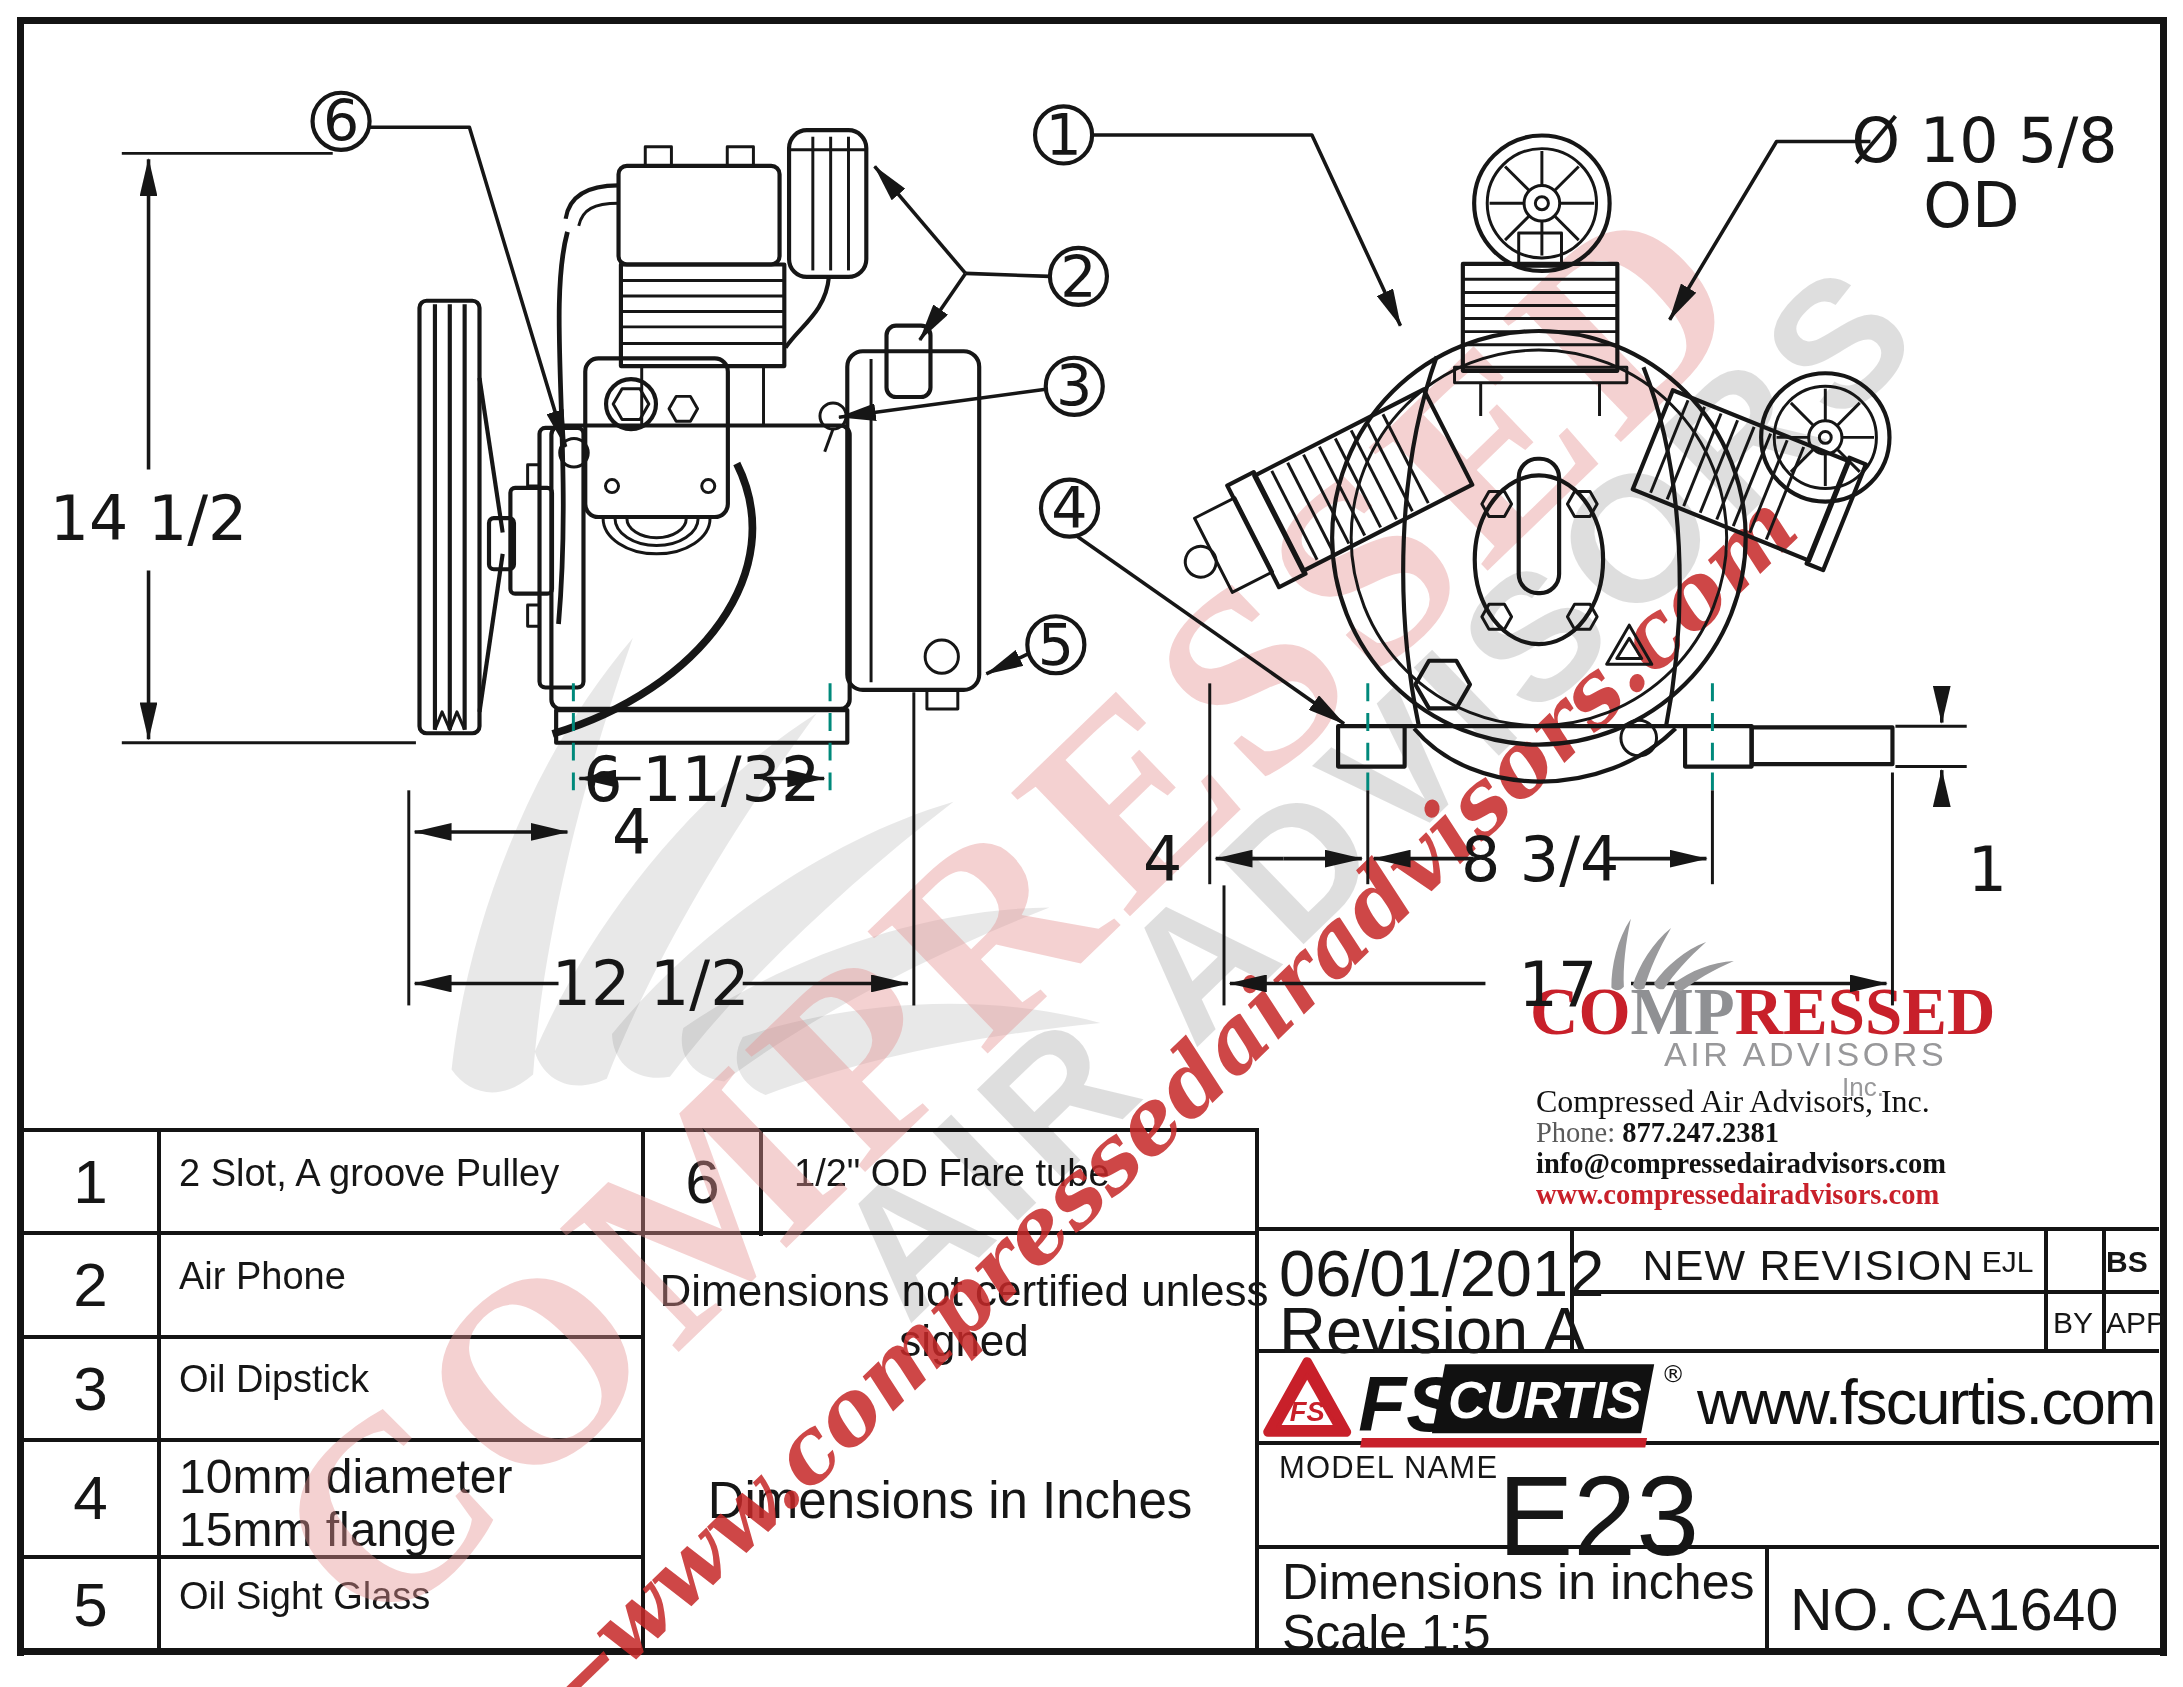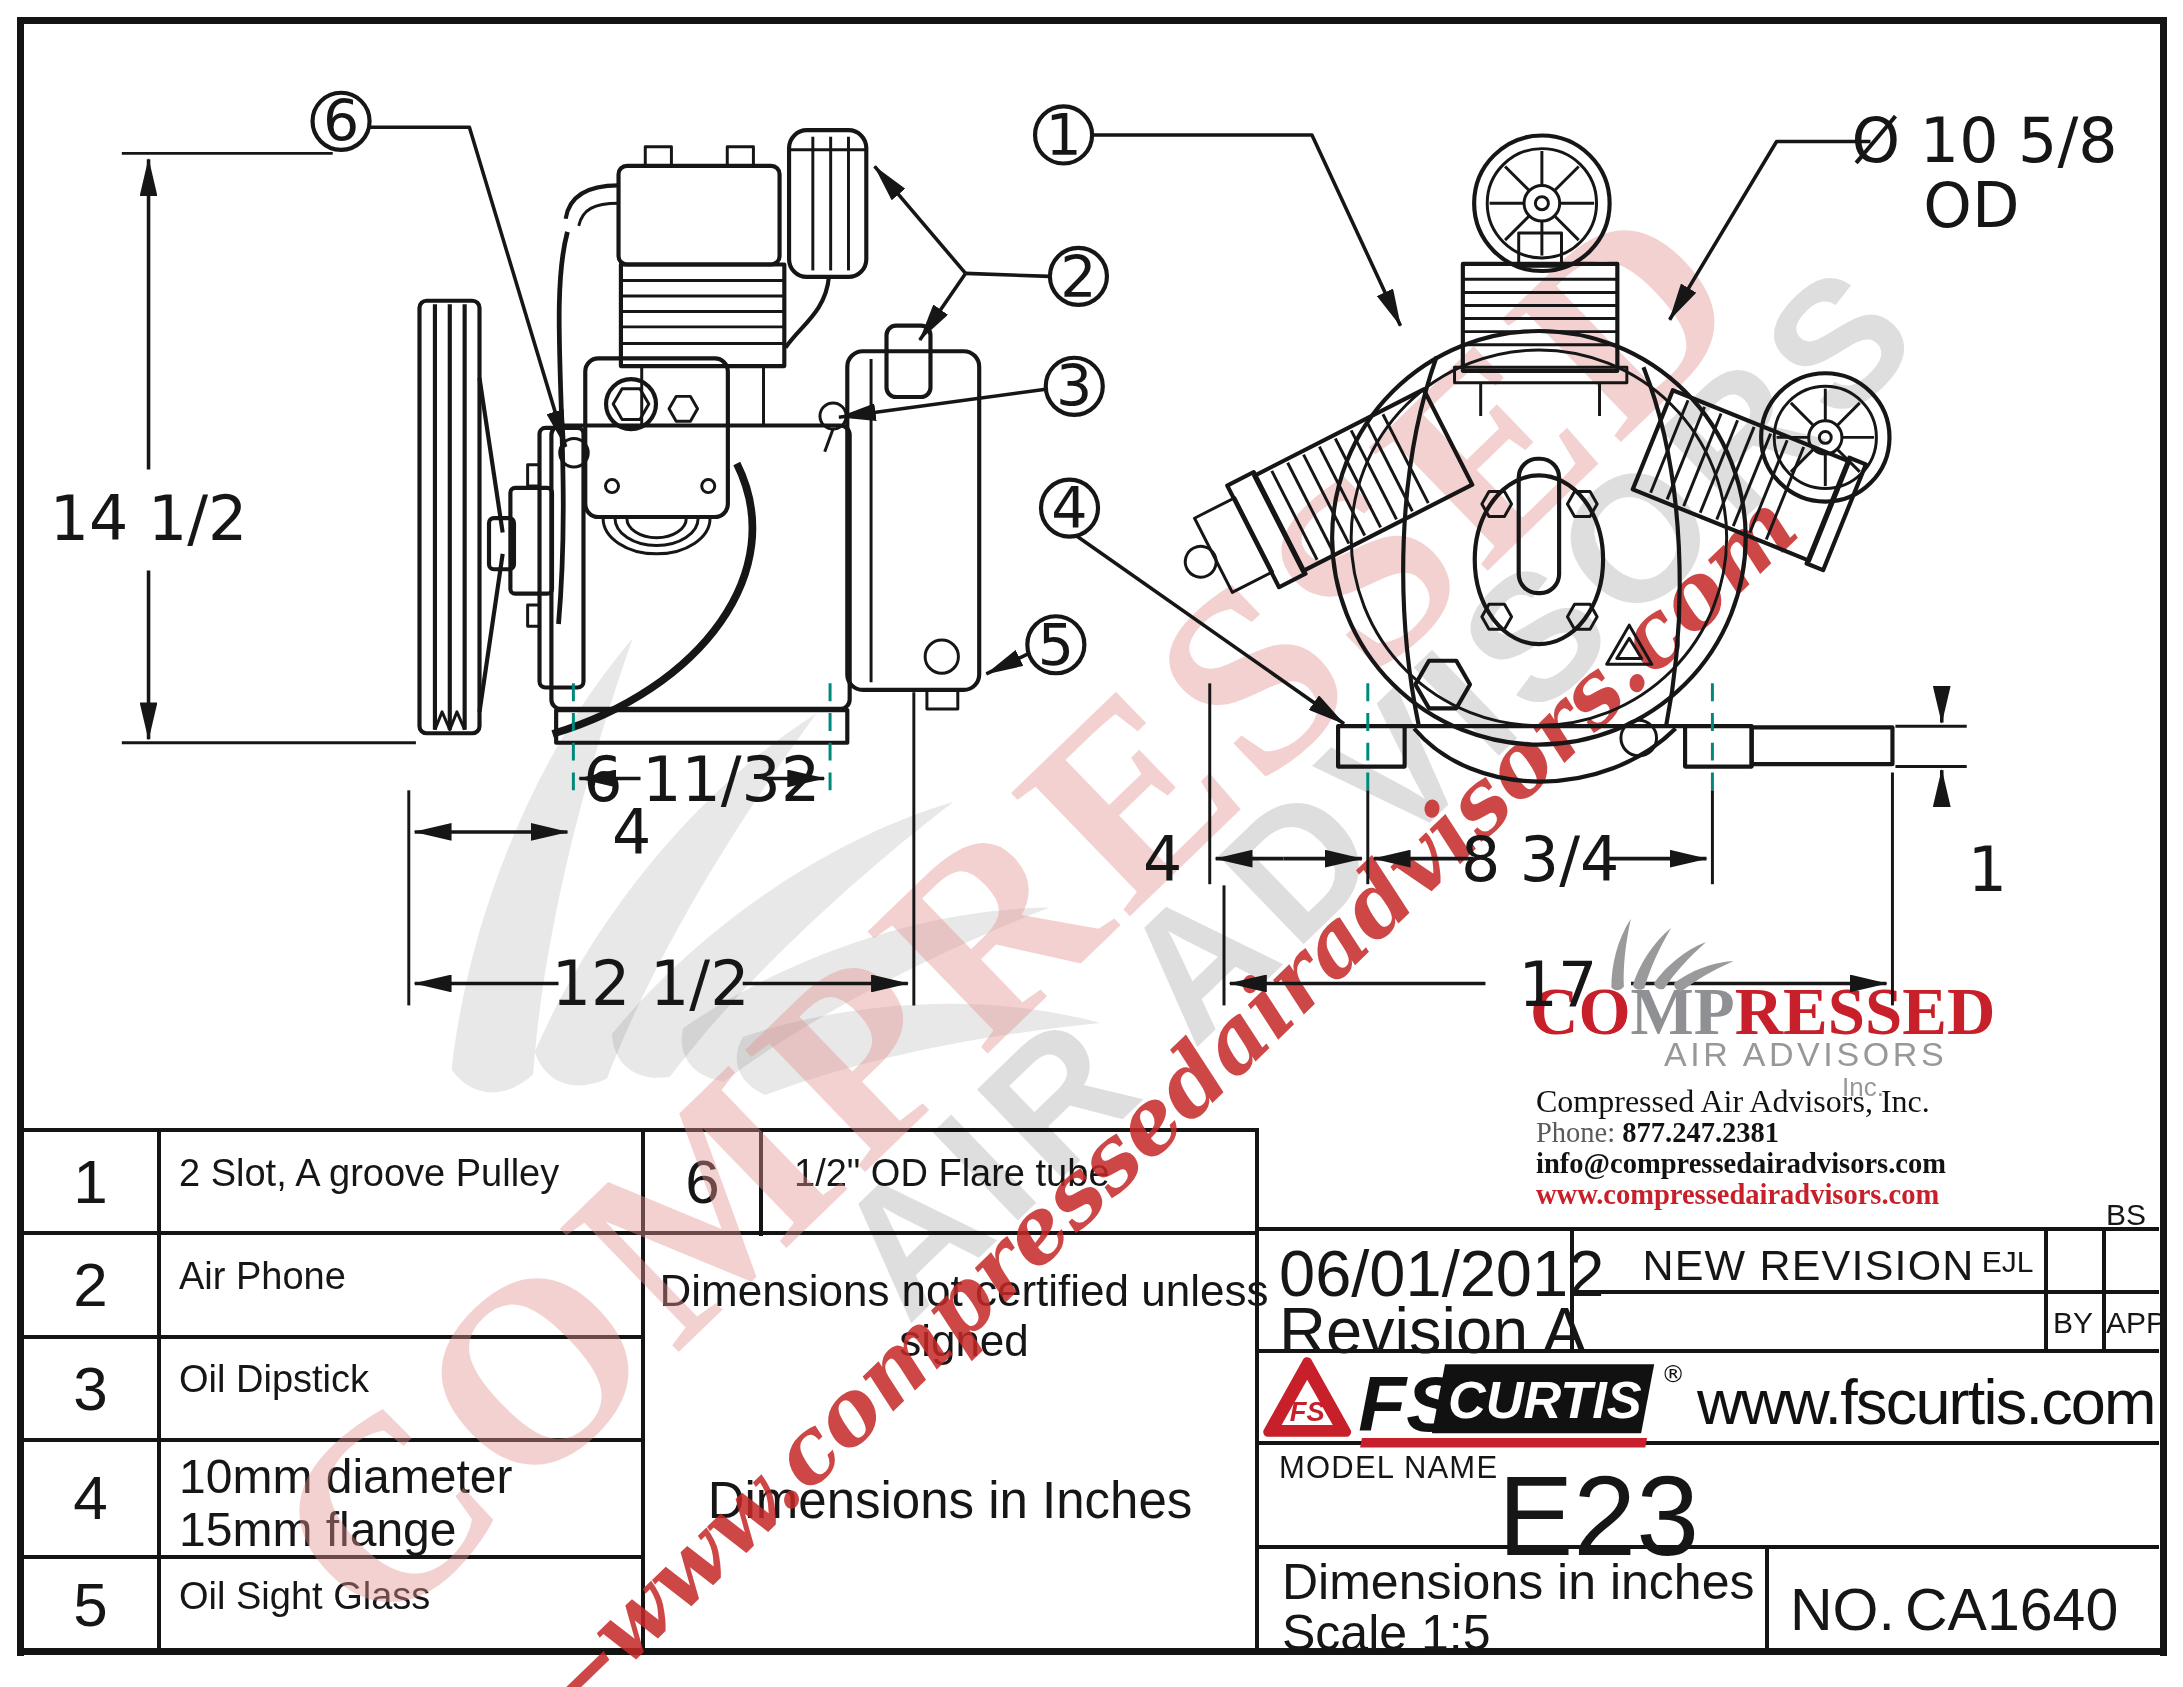--- a/index.html
+++ b/index.html
@@ -89,21 +89,21 @@
     <span class="lg-phlabel">Phone:</span>
     <b>877.247.2381</b>
   </div>
   <div class="lg-line" style="left:1536px;top:1148px;"><b>info@compressedairadvisors.com</b></div>
   <div class="lg-line lg-web" style="left:1536px;top:1179px;">www.compressedairadvisors.com</div>
 
   <div class="tb-date" style="left:1279px;top:1236px;">06/01/2012</div>
   <div class="tb-date" style="left:1279px;top:1293px;">Revision A</div>
   <div class="tb-newrev" style="left:1574px;top:1241px;width:469px;">NEW REVISION</div>
   <div class="tb-small" style="left:1968px;top:1245px;width:79px;">EJL</div>
-  <div class="tb-small" style="left:2106px;top:1198px;width:35px;">BS</div>
+  <div class="tb-small" style="left:2106px;top:1245px;width:35px;font-weight:bold;">BS</div>
   <div class="tb-small" style="left:2044px;top:1306px;width:58px;">BY</div>
   <div class="tb-small" style="left:2106px;top:1306px;width:53px;">APP</div>
   <div class="tb-model-label" style="left:1279px;top:1450px;">MODEL NAME</div>
   <div class="tb-e23" style="left:1444px;top:1451px;width:309px;">E23</div>
   <div class="tb-dim" style="left:1282px;top:1553px;">Dimensions in inches</div>
   <div class="tb-dim" style="left:1282px;top:1604px;">Scale 1:5</div>
   <div class="tb-no" style="left:1790px;top:1576px;">NO.</div>
   <div class="tb-no" style="left:1905px;top:1576px;">CA1640</div>
 
   <svg class="abs" style="left:0;top:0;" width="2183" height="1687" viewBox="0 0 3674 2839">

